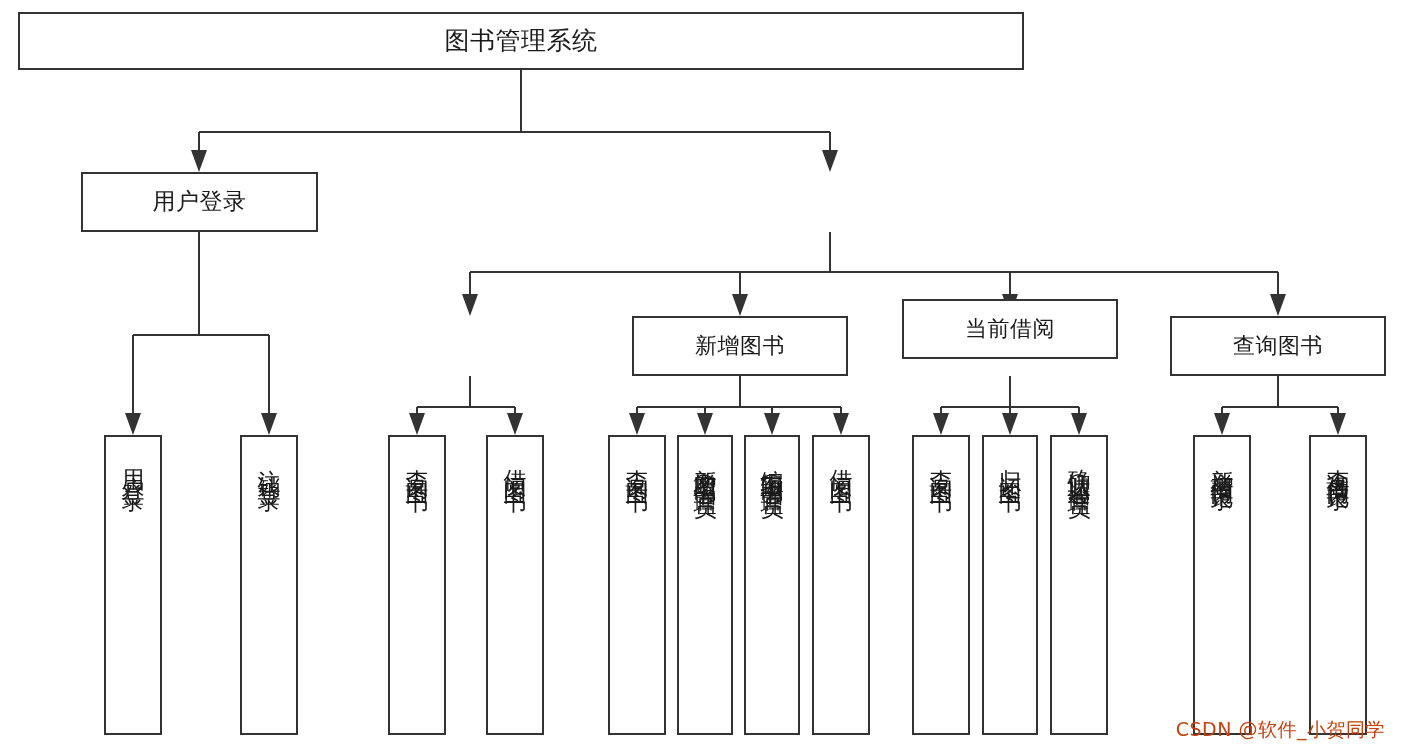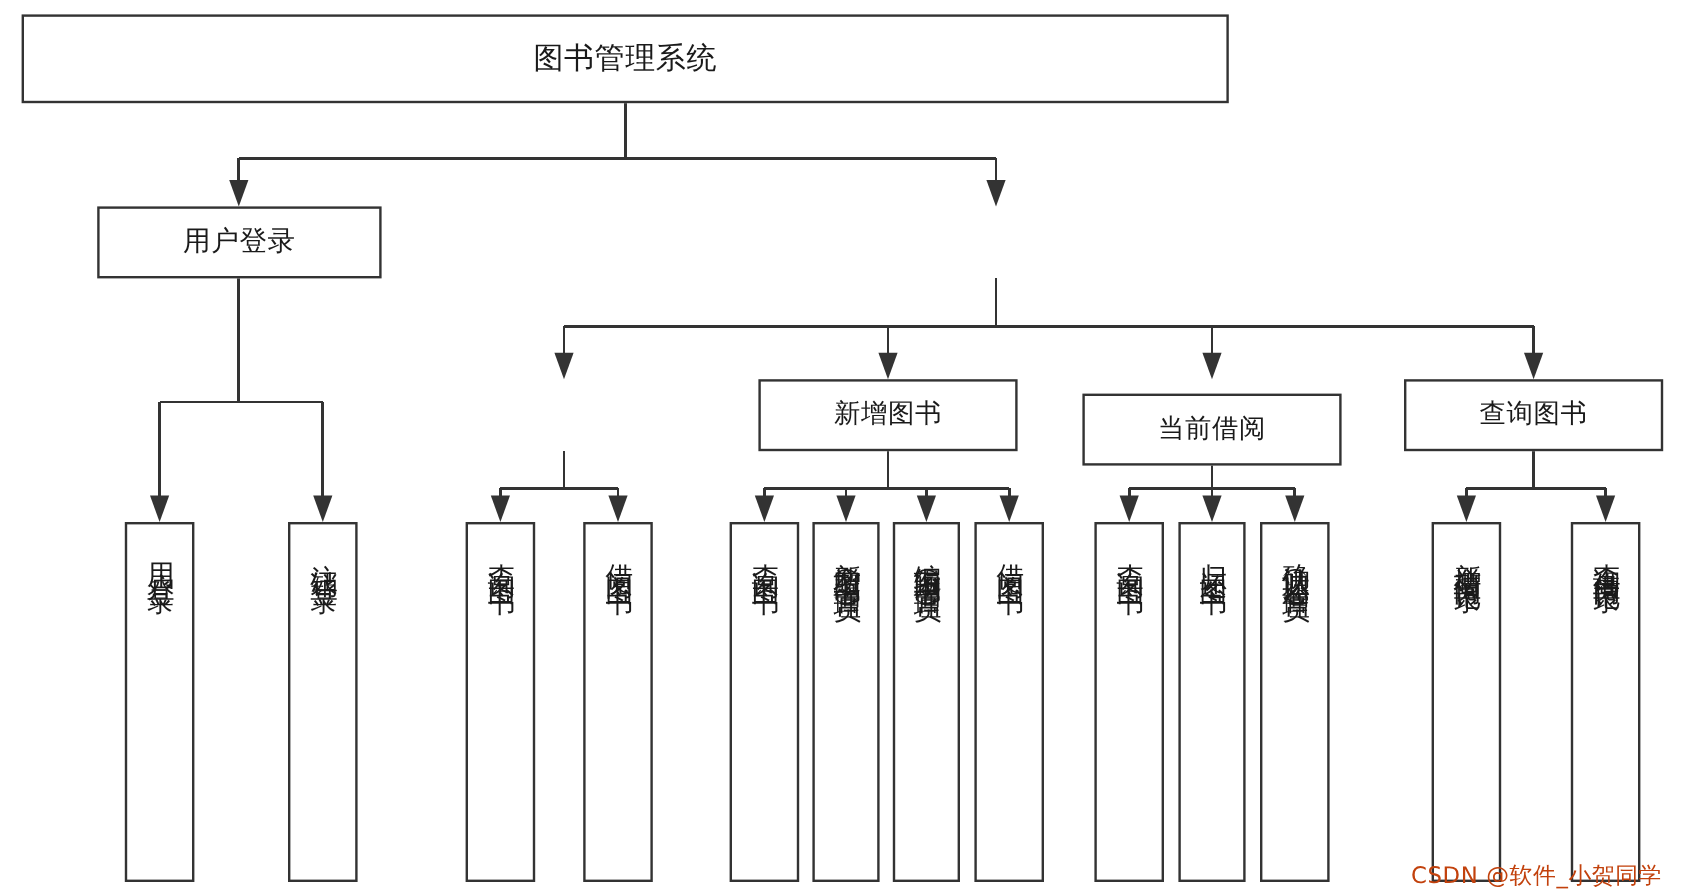--- a/index.html
+++ b/index.html
@@ -142,32 +142,32 @@
     <polygon points="1079,435 1071,413 1087,413"></polygon>
 
     <line x1="1278" y1="376" x2="1278" y2="407"></line>
     <line x1="1222" y1="407" x2="1338" y2="407"></line>
     <line x1="1222" y1="407" x2="1222" y2="415"></line>
     <line x1="1338" y1="407" x2="1338" y2="415"></line>
     <polygon points="1222,435 1214,413 1230,413"></polygon>
     <polygon points="1338,435 1330,413 1346,413"></polygon>
   </svg>
 
-  <div class="node lvl-root" style="left:18px; top:12px; width:1006px; height:74px;">
+  <div class="node lvl-root" style="left:18px; top:12px; width:1006px; height:58px;">
     <span class="label">图书管理系统</span>
   </div>
 
   <div class="node lvl-2" style="left:81px; top:172px; width:237px; height:60px;">
     <span class="label">用户登录</span>
   </div>
 
   <div class="node lvl-3" style="left:632px; top:316px; width:216px; height:60px;">
     <span class="label">新增图书</span>
   </div>
-  <div class="node lvl-3" style="left:902px; top:328px; width:216px; height:60px;align-items:center;">
+  <div class="node lvl-3" style="left:902px; top:299px; width:216px; height:60px;align-items:center;">
     <span class="label">当前借阅</span>
   </div>
   <div class="node lvl-3" style="left:1170px; top:316px; width:216px; height:60px;">
     <span class="label">查询图书</span>
   </div>
 
   <div class="node leaf" style="left:104px; top:435px; width:58px; height:300px;">
     <span class="label">用户登录</span>
   </div>
   <div class="node leaf" style="left:240px; top:435px; width:58px; height:300px;">

